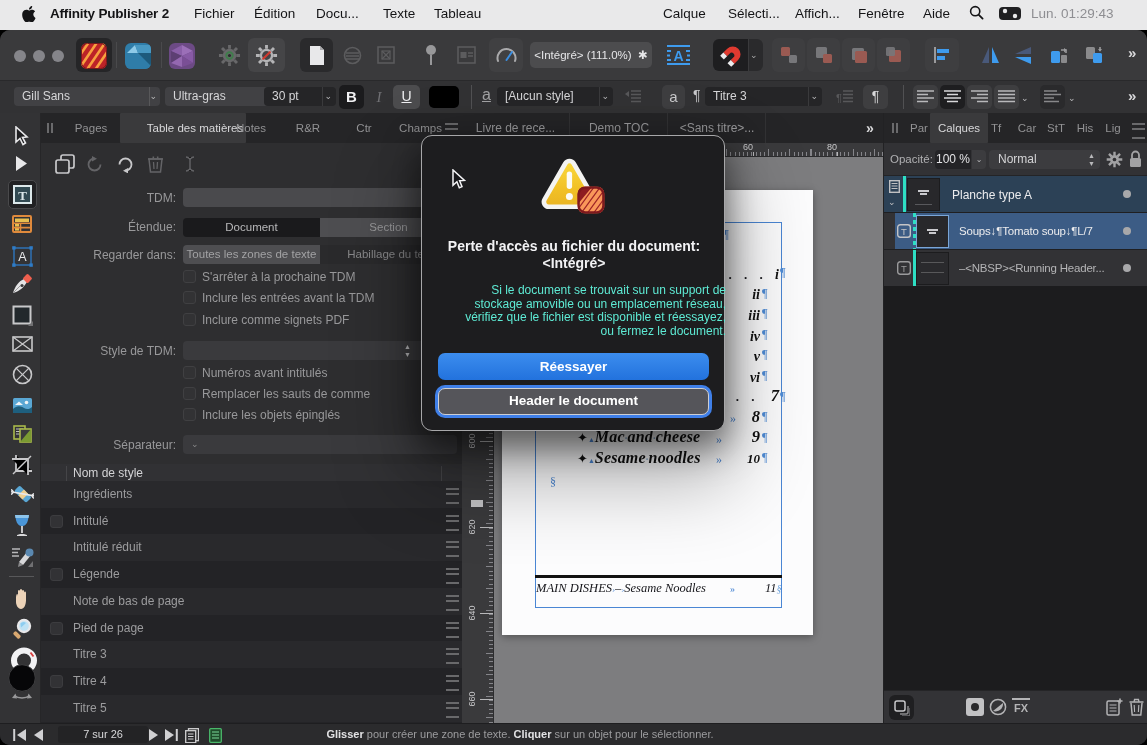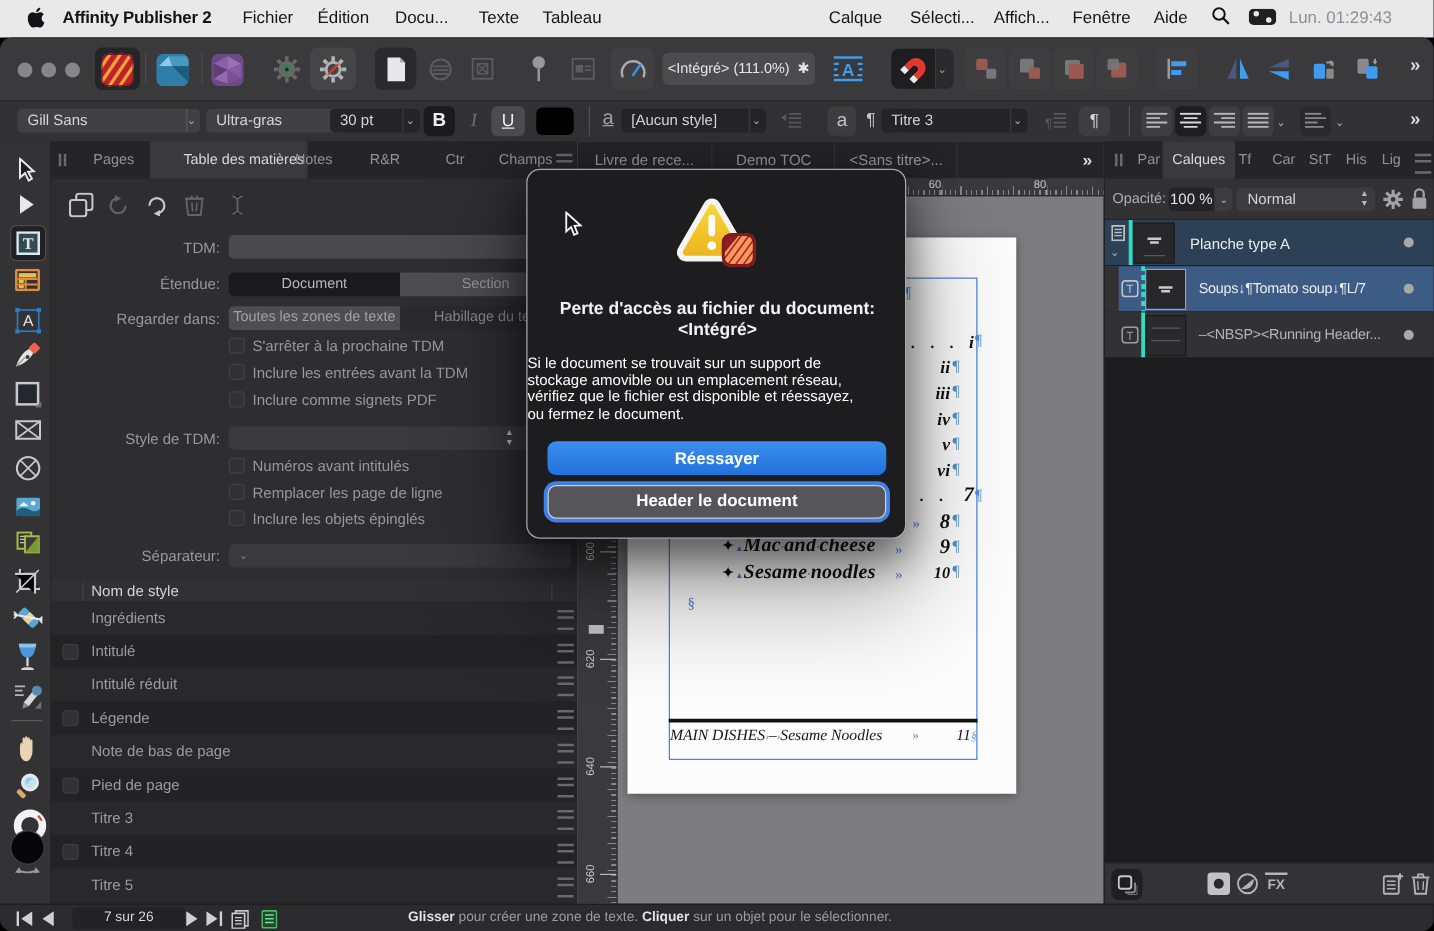--- a/index.html
+++ b/index.html
@@ -592,21 +592,21 @@
         <div class="cbl" style="left:161px;top:199.5px;">Inclure comme signets PDF</div>
 
       <div class="plabel" style="right:286px;top:231px;">Style de TDM:</div>
       <div class="abs" style="left:142px;top:228px;width:274px;height:19px;background:#3a3a3d;border-radius:4px;">
         <span class="spin" style="right:46px;">▲<br>▼</span>
         </div>
 
       <div class="cb" style="left:142px;top:252.5px;"></div>
         <div class="cbl" style="left:161px;top:252.5px;">Numéros avant intitulés</div>
       <div class="cb" style="left:142px;top:273.5px;"></div>
-        <div class="cbl" style="left:161px;top:273.5px;">Remplacer les page de ligne</div>
+        <div class="cbl" style="left:161px;top:273.5px;">Remplacer les sauts de comme</div>
       <div class="cb" style="left:142px;top:294.5px;"></div>
         <div class="cbl" style="left:161px;top:294.5px;">Inclure les objets épinglés</div>
 
       <div class="plabel" style="right:286px;top:325px;">Séparateur:</div>
       <div class="abs" style="left:142px;top:322px;width:274px;height:19px;background:#3a3a3d;border-radius:4px;
            color:#88888a;font-size:9px;line-height:19px;padding-left:8px;box-sizing:border-box;">⌄</div>
 
       <div class="abs" style="left:0;top:351px;width:421px;height:19px;background:#313134;border-bottom:1px solid #1d1d1f;
            color:#d4d4d6;font-size:12px;line-height:19px;">
         <span style="position:absolute;left:32px;">Nom de style</span>
@@ -925,21 +925,21 @@
             <line x1="10" y1="35" x2="34" y2="2"></line>
             <line x1="14" y1="38" x2="38" y2="5"></line>
             <line x1="18" y1="41" x2="42" y2="8"></line>
           </g>
       </g>
       <rect x="1.1" y="1.1" width="24.8" height="24.8" rx="6.6" fill="none" stroke="#7e191d" stroke-width="2.4"></rect>
     </g>
   </svg>
   <div class="abs" style="left:0;top:102px;width:304px;text-align:center;color:#f2f2f4;font-size:14px;font-weight:bold;line-height:17px;">
     Perte d'accès au fichier du document:<br>&lt;Intégré&gt;</div>
-  <div class="abs" style="left:0;top:148px;width:304px;text-align:left;color:#ffffff;font-size:12px;line-height:13.6px;">
+  <div class="abs" style="left:0;top:148px;width:304px;text-align:right;color:#5eead4;font-size:12px;line-height:13.6px;">
     Si le document se trouvait sur un support de<br>stockage amovible ou un emplacement réseau,<br>vérifiez que le fichier est disponible et réessayez,<br>ou fermez le document.</div>
   <div class="abs" style="left:16px;top:217px;width:271px;height:27px;border-radius:7px;
        background:linear-gradient(#3c8dee,#2272dd);color:#fff;font-size:13.5px;font-weight:bold;
        text-align:center;line-height:27px;">Réessayer</div>
   <div class="abs" style="left:16px;top:252px;width:271px;height:27px;border-radius:7px;background:#55555a;
        border:1.5px solid #cdced2;box-sizing:border-box;box-shadow:0 0 0 3px #3f7fe8;
        color:#fff;font-size:13.5px;font-weight:bold;text-align:center;line-height:24px;">Header le document</div>
 
   <svg class="abs" style="left:29px;top:33px;" width="15" height="21" viewBox="0 0 15 21">
     <path d="M2 1 L2 16.2 L5.9 12.7 L8.3 18.8 L11 17.6 L8.6 11.7 L13.5 11.4 Z" fill="#17171a" stroke="#f4f4f6" stroke-width="1.5"></path>

